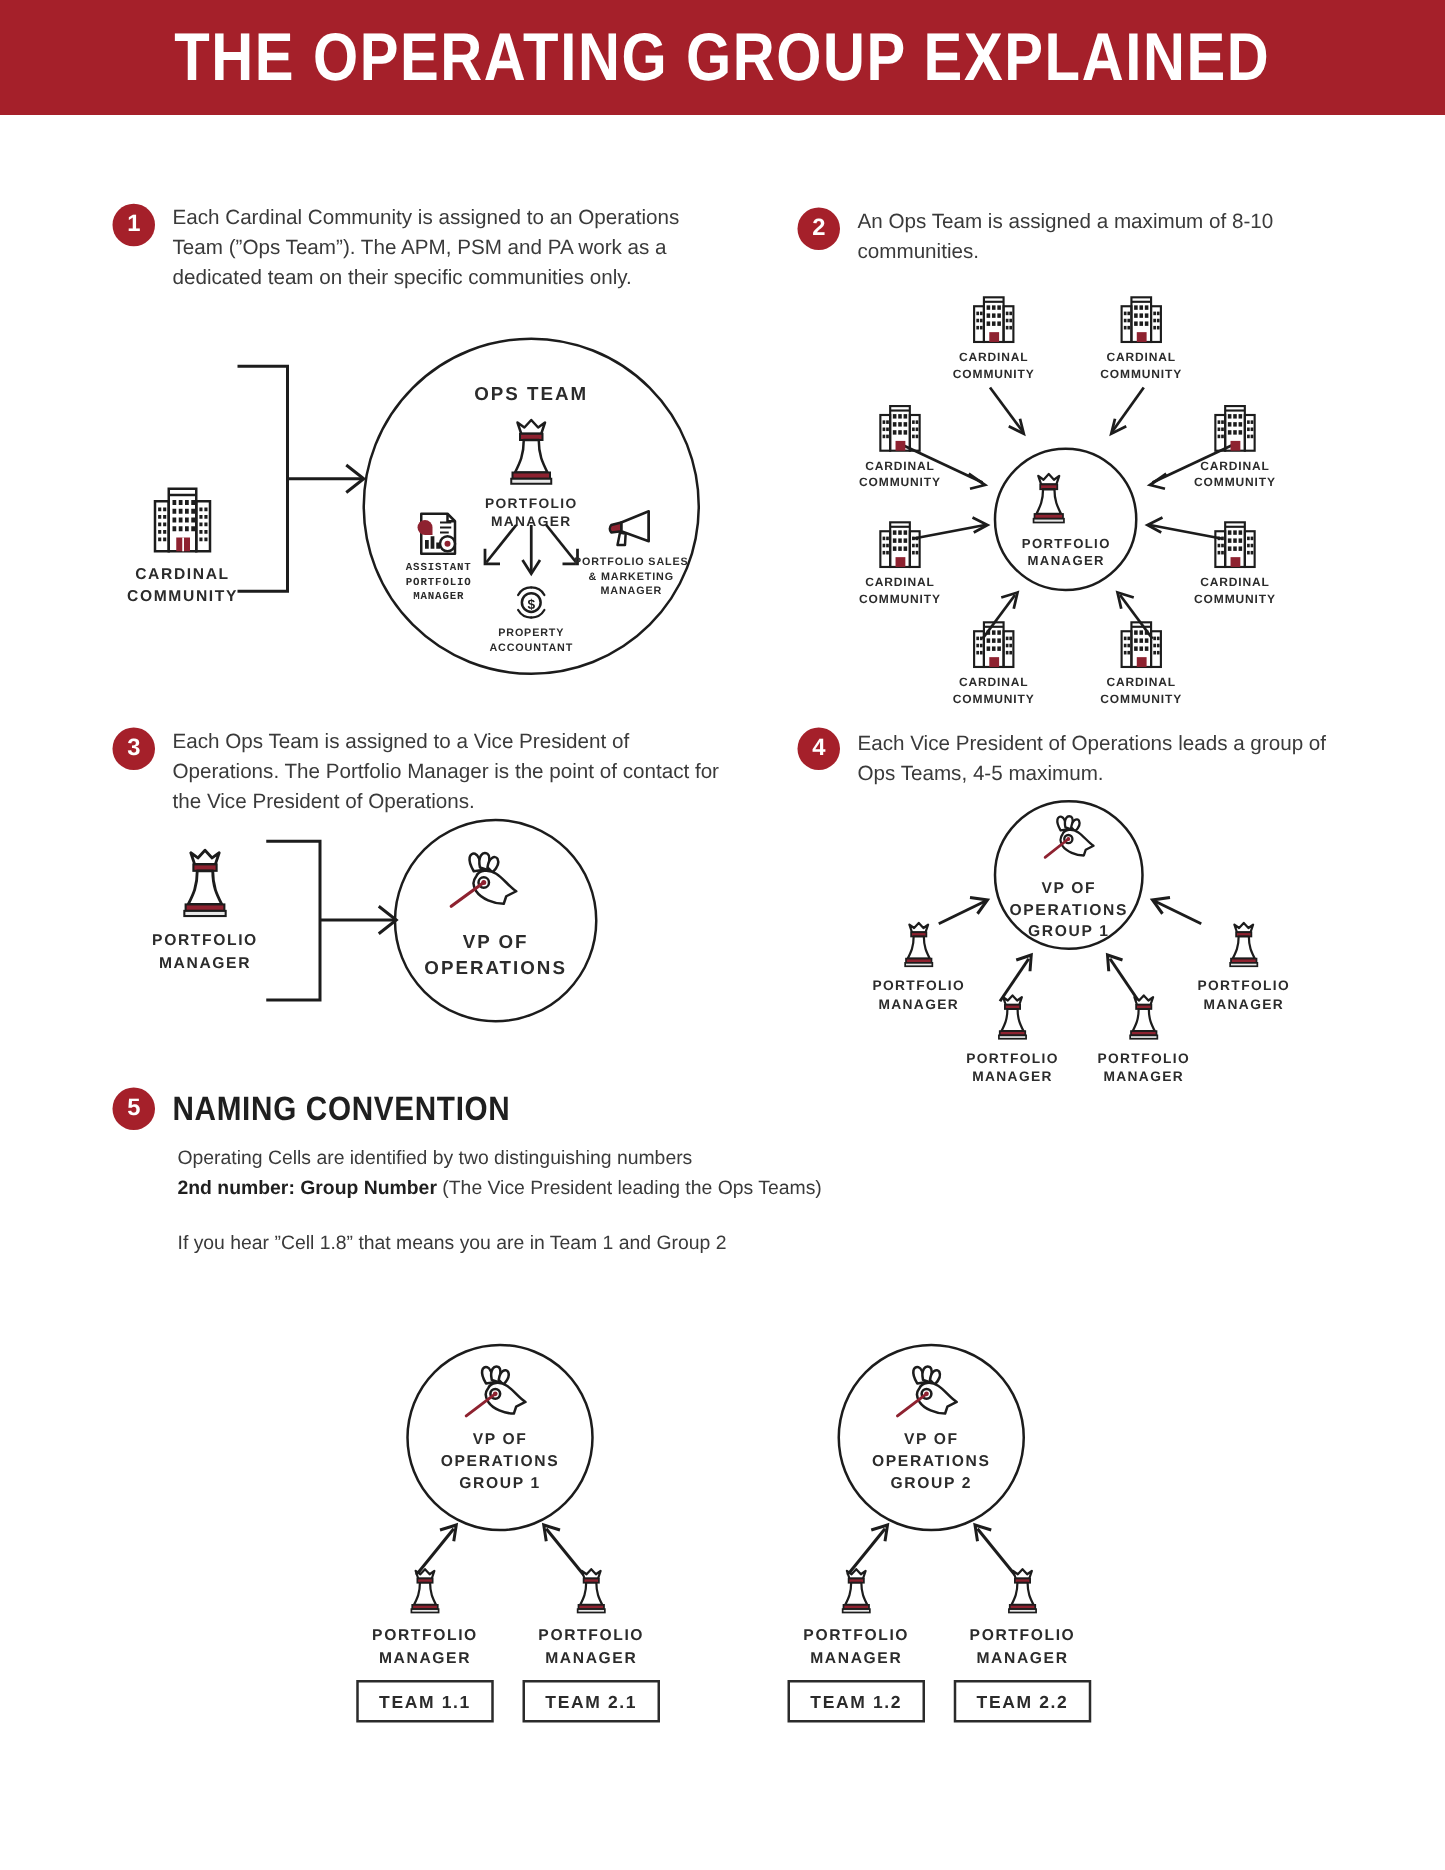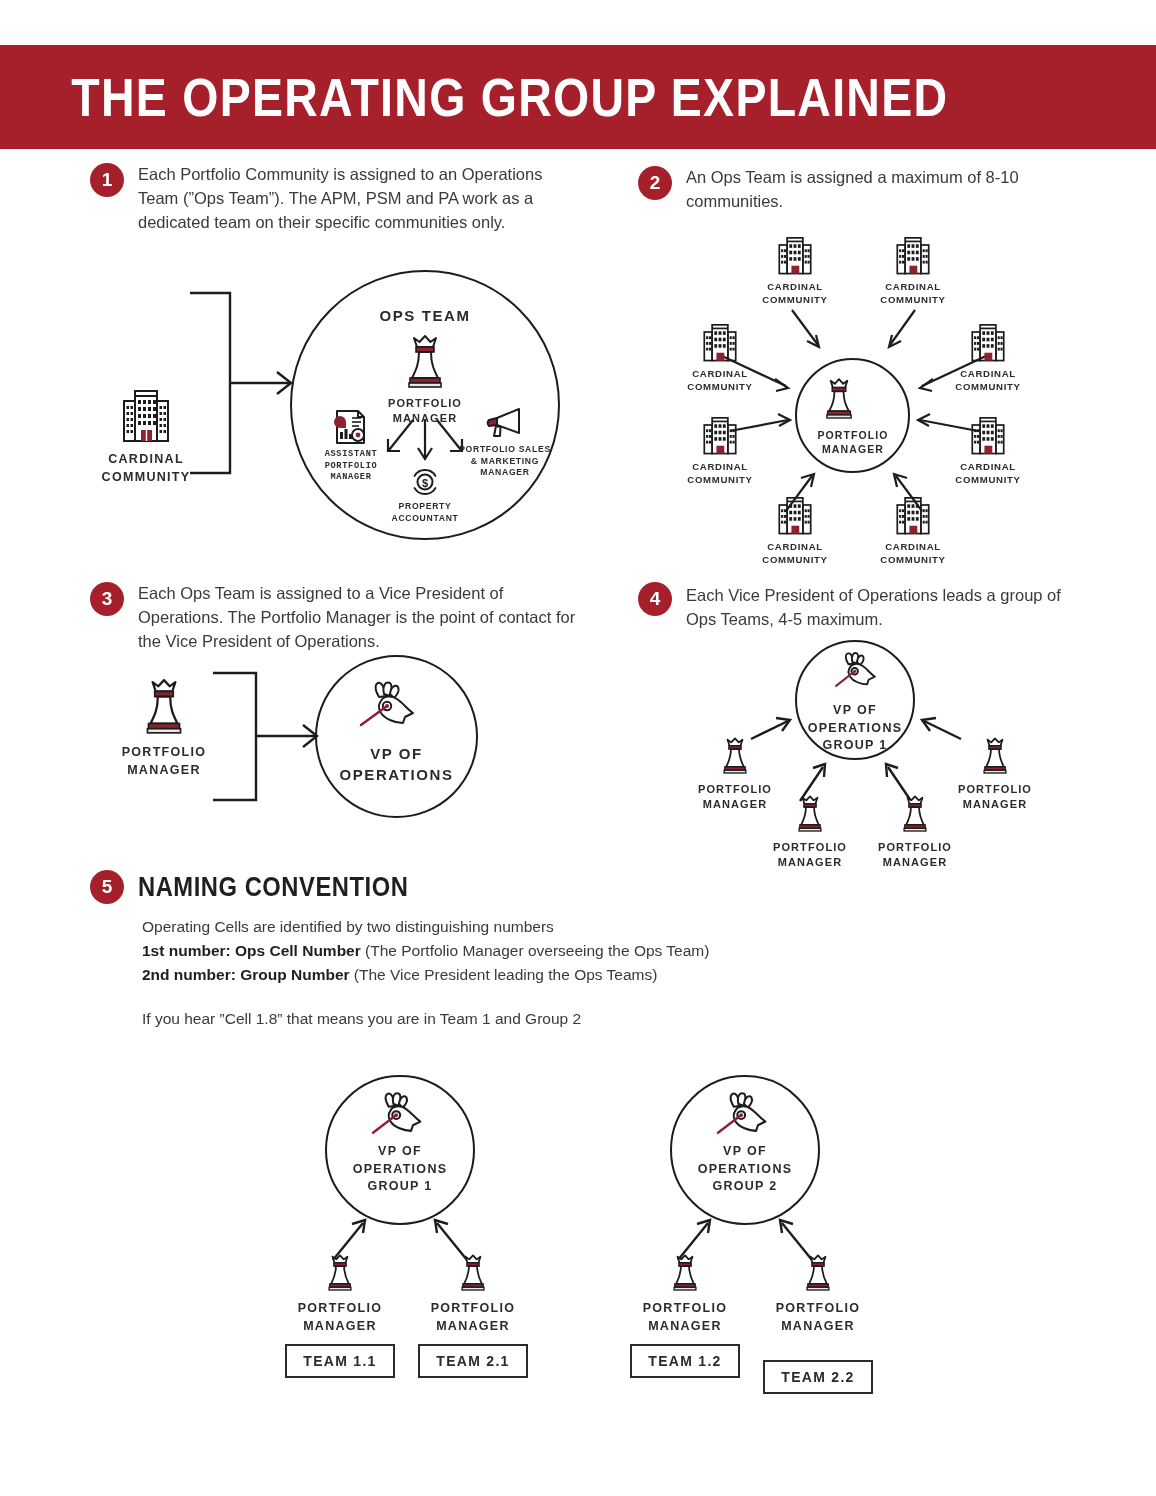--- a/index.html
+++ b/index.html
@@ -3,22 +3,22 @@
 <meta charset="utf-8">
 <style>
   html,body{margin:0;padding:0;}
   body{
     width:1156px;height:1496px;background:#ffffff;
     font-family:"Liberation Sans",sans-serif;color:#2f2f2f;
     position:relative;overflow:hidden;
   }
   
   .header{
-    position:absolute;left:0;top:0;width:1156px;height:104px;
-    background:#A5202A;display:flex;align-items:center;justify-content:flex-start;margin-top:45px;
+    position:absolute;left:0;top:0;width:1156px;height:92px;
+    background:#A5202A;display:flex;align-items:center;justify-content:center;
   }
   .header-title{
     color:#fff;font-family:"Liberation Sans Narrow","Liberation Sans",sans-serif;
     font-weight:700;font-size:54px;letter-spacing:1.5px;
     transform:scaleX(.86);transform-origin:center;white-space:nowrap;
   }
   
   .badge{
     width:34px;height:34px;border-radius:50%;background:#A5202A;color:#fff;
     font-size:19px;font-weight:700;display:flex;align-items:center;justify-content:center;
@@ -55,21 +55,21 @@
 </style>
 </head>
 <body>
 
 <div class="header">
   <div class="header-title">THE OPERATING GROUP EXPLAINED</div>
 </div>
 
 <div class="step" style="left:90px;top:163px;width:470px;">
   <div class="badge">1</div>
-  <div class="step-text">Each Portfolio Community is assigned to an Operations Team (”Ops Team”). The APM, PSM and PA work as a dedicated team on their specific communities only.</div>
+  <div class="step-text">Each Cardinal Community is assigned to an Operations Team (”Ops Team”). The APM, PSM and PA work as a dedicated team on their specific communities only.</div>
 </div>
 
 <div class="pos" style="left:100px;top:270px;width:480px;height:290px;">
 
   <div class="pos" style="left:18px;top:115px;">
     <svg width="56" height="60" viewBox="0 0 56 60">
       <g fill="none" stroke="#1c1c1c" stroke-width="2">
         <rect x="6" y="16" width="11" height="40"></rect>
         <rect x="17" y="6" width="22" height="50"></rect>
         <rect x="39" y="16" width="11" height="40"></rect>
@@ -693,23 +693,20 @@
 </div>
 
 <div class="step" style="left:90px;top:870px;align-items:center;">
   <div class="badge">5</div>
   <div class="nc-head">NAMING CONVENTION</div>
 </div>
 
 <div class="pos nc-body" style="left:142px;top:915px;width:760px;">
   <div>Operating Cells are identified by two distinguishing numbers</div>
   <div>
-    <b>1st number: Ops Cell Number</b><span> (The Portfolio Manager overseeing the Ops Team)</span>
-  </div>
-  <div>
     <b>2nd number: Group Number</b><span> (The Vice President leading the Ops Teams)</span>
   </div>
   <div style="height:20px;"></div>
   <div>If you hear ”Cell 1.8” that means you are in Team 1 and Group 2</div>
 </div>
 
 <div class="pos" style="left:270px;top:1070px;width:300px;height:330px;">
   <div class="circle" style="left:55px;top:5px;width:150px;height:150px;"></div>
   <div class="pos" style="left:100px;top:20px;">
     <svg width="58" height="52" viewBox="0 0 62 56">
@@ -816,15 +813,15 @@
       <svg width="34" height="42" viewBox="0 0 50 60">
         <path d="M17 15 L14 6 L19.5 10 L25 4 L30.5 10 L36 6 L33 15 Z" fill="#fff" stroke="#1c1c1c" stroke-width="2.6" stroke-linejoin="round"></path>
         <rect x="16" y="15" width="18" height="5" fill="#8E2230" stroke="#1c1c1c" stroke-width="2"></rect>
         <path d="M19 20 C19 32 16 38 12 46 L38 46 C34 38 31 32 31 20 Z" fill="#fff" stroke="#1c1c1c" stroke-width="2.6" stroke-linejoin="round"></path>
         <rect x="10" y="46" width="30" height="5" fill="#8E2230" stroke="#1c1c1c" stroke-width="2"></rect>
         <rect x="9" y="51" width="32" height="4" fill="#e8e8e8" stroke="#1c1c1c" stroke-width="2"></rect>
       </svg>
     </div>
     <div class="lbl mid" style="margin-top:6px;white-space:pre-line;">PORTFOLIO
 MANAGER</div>
-    <div class="teambox" style="margin-top:25px;height:34px;">TEAM 2.2</div>
+    <div class="teambox" style="margin-top:9px;height:34px;">TEAM 2.2</div>
   </div>
 </div>
 
 </body></html>

